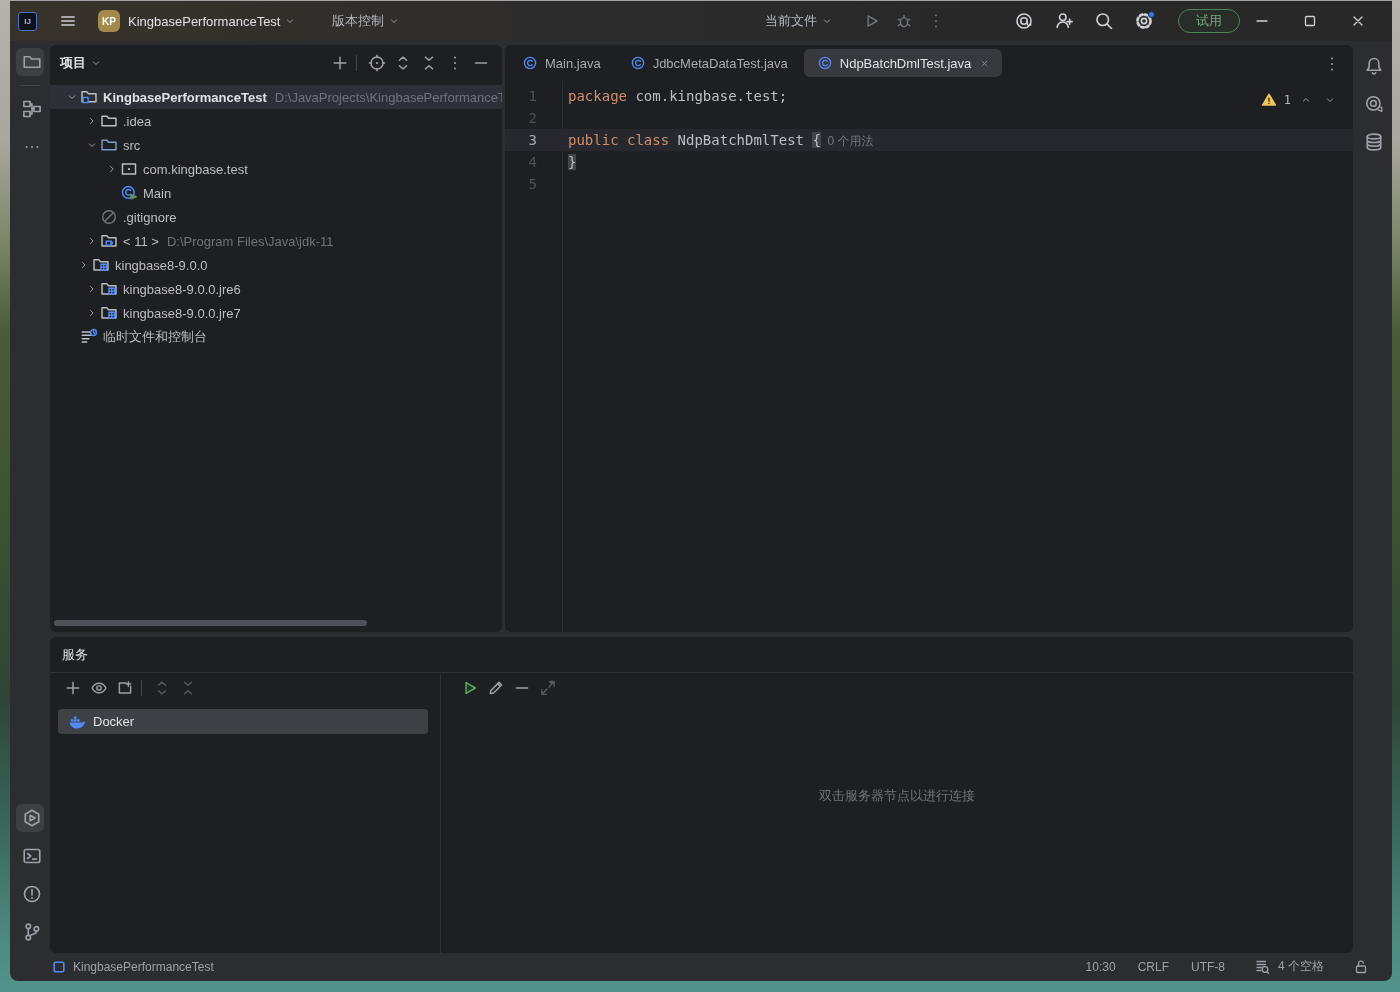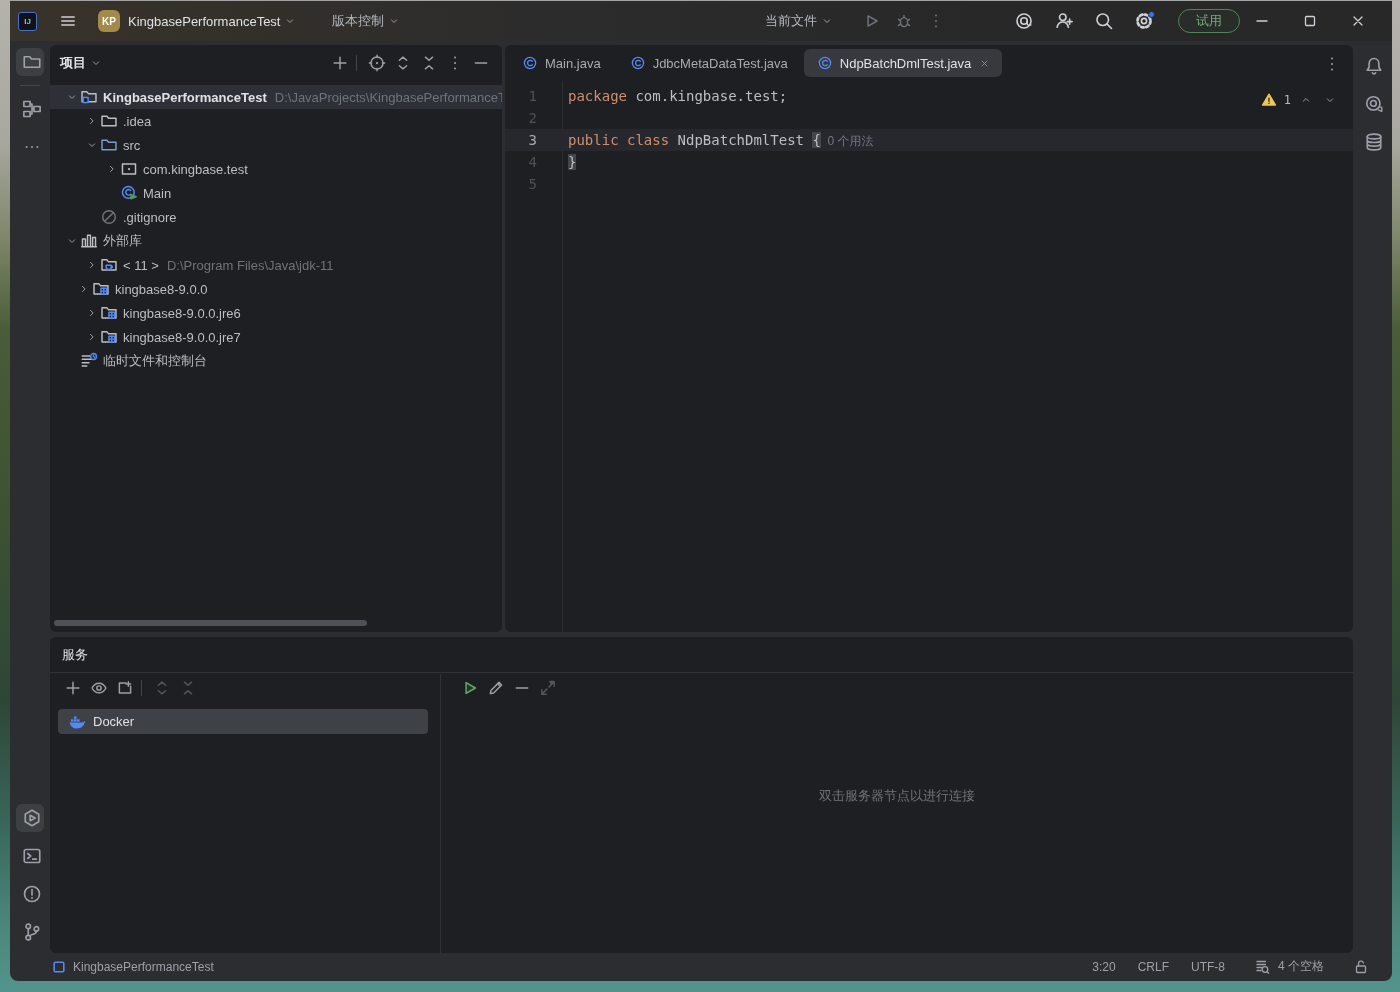--- a/index.html
+++ b/index.html
@@ -436,33 +436,20 @@
         <div class="trow" style="padding-left: 34px;">
           <span class="t-arrow"></span>
           <span class="t-icon">
             <svg width="18" height="18" viewBox="0 0 16 16" fill="none" stroke="currentColor" stroke-width="1.3" stroke-linecap="round" stroke-linejoin="round">
               <circle cx="8" cy="8" r="5.6" stroke="#6f737a"></circle>
               <path d="m4.2 11.8 7.6-7.6" stroke="#6f737a"></path>
             </svg>
           </span>
           <span class="t-label">.gitignore</span>
         </div>
-        <div class="trow" style="padding-left: 14px;">
-          <span class="t-arrow">
-            <svg width="12" height="12" viewBox="0 0 16 16" fill="none" stroke="currentColor" stroke-width="1.3" stroke-linecap="round" stroke-linejoin="round">
-              <path d="M4.5 6.5 8 10l3.5-3.5"></path>
-            </svg>
-          </span>
-          <span class="t-icon">
-            <svg width="18" height="18" viewBox="0 0 16 16" fill="none" stroke="currentColor" stroke-width="1.3" stroke-linecap="round" stroke-linejoin="round">
-              <path d="M2.2 13V6.2h2.6V13M6.7 13V2.8h2.6V13M11.2 13V4.8h2.6V13M1.5 13.2h13"></path>
-            </svg>
-          </span>
-          <span class="t-label">外部库</span>
-        </div>
         <div class="trow" style="padding-left: 34px;">
           <span class="t-arrow">
             <svg width="12" height="12" viewBox="0 0 16 16" fill="none" stroke="currentColor" stroke-width="1.3" stroke-linecap="round" stroke-linejoin="round">
               <path d="M6 4.5 9.5 8 6 11.5"></path>
             </svg>
           </span>
           <span class="t-icon">
             <svg width="18" height="18" viewBox="0 0 16 16" fill="none" stroke="currentColor" stroke-width="1.3" stroke-linecap="round" stroke-linejoin="round">
               <path d="M1.8 3.4h4.4L7.6 5.2h6.6v7.2H1.8z"></path>
               <path d="M5.5 8.2h4.5v1.6a2.25 2.25 0 0 1-4.5 0z" fill="#1e1f22" stroke="#548af7"></path>
@@ -703,21 +690,21 @@
     <div class="sb-left">
       <span class="tool-ic" style="width:14px;height:14px;margin:0">
           <svg width="14" height="14" viewBox="0 0 16 16" fill="none" stroke="currentColor" stroke-width="1.3" stroke-linecap="round" stroke-linejoin="round">
             <rect x="2.5" y="2.5" width="11" height="11" rx="1.5" stroke="#548af7" stroke-width="1.8"></rect>
           </svg>
         </span>
       <span>KingbasePerformanceTest</span>
     </div>
     <div class="sb-right" id="sbRight">
         <span class="sb-item">
-          <span>3:20</span>
+          <span>10:30</span>
         </span>
         <span class="sb-item">
           <span>CRLF</span>
         </span>
         <span class="sb-item">
           <span>UTF-8</span>
         </span>
         <span class="sb-item">
           <span class="tool-ic">
             <svg width="16" height="16" viewBox="0 0 16 16" fill="none" stroke="currentColor" stroke-width="1.3" stroke-linecap="round" stroke-linejoin="round">

